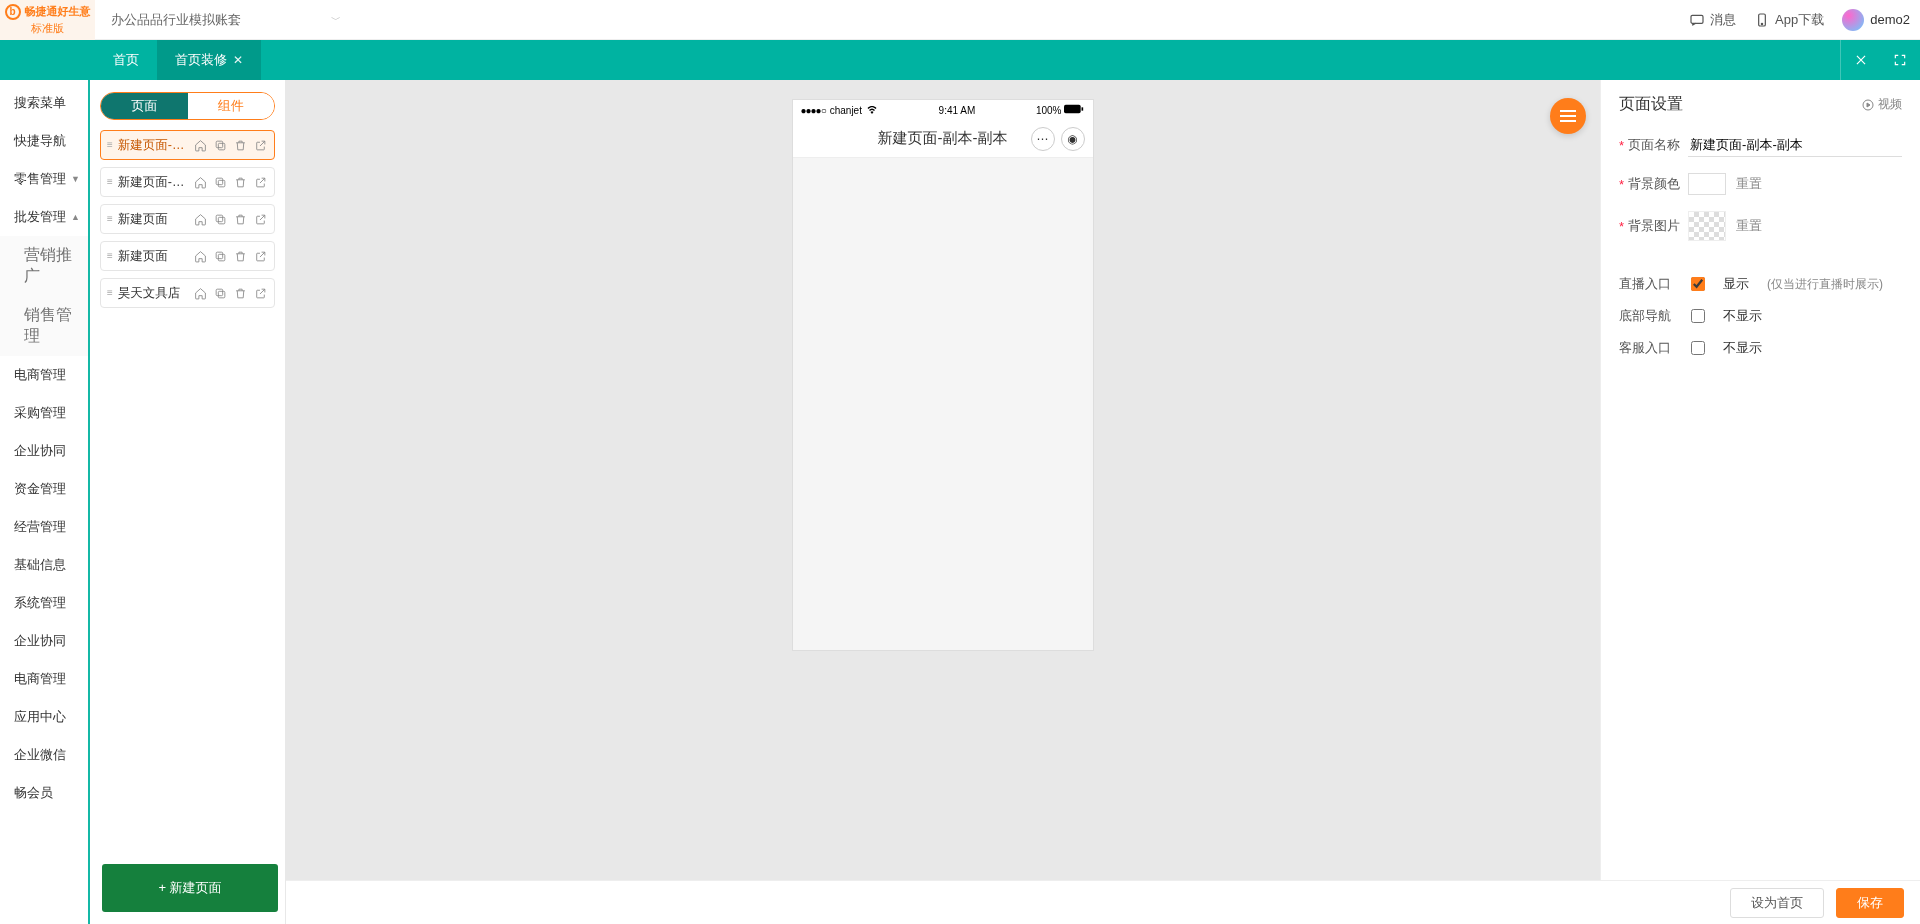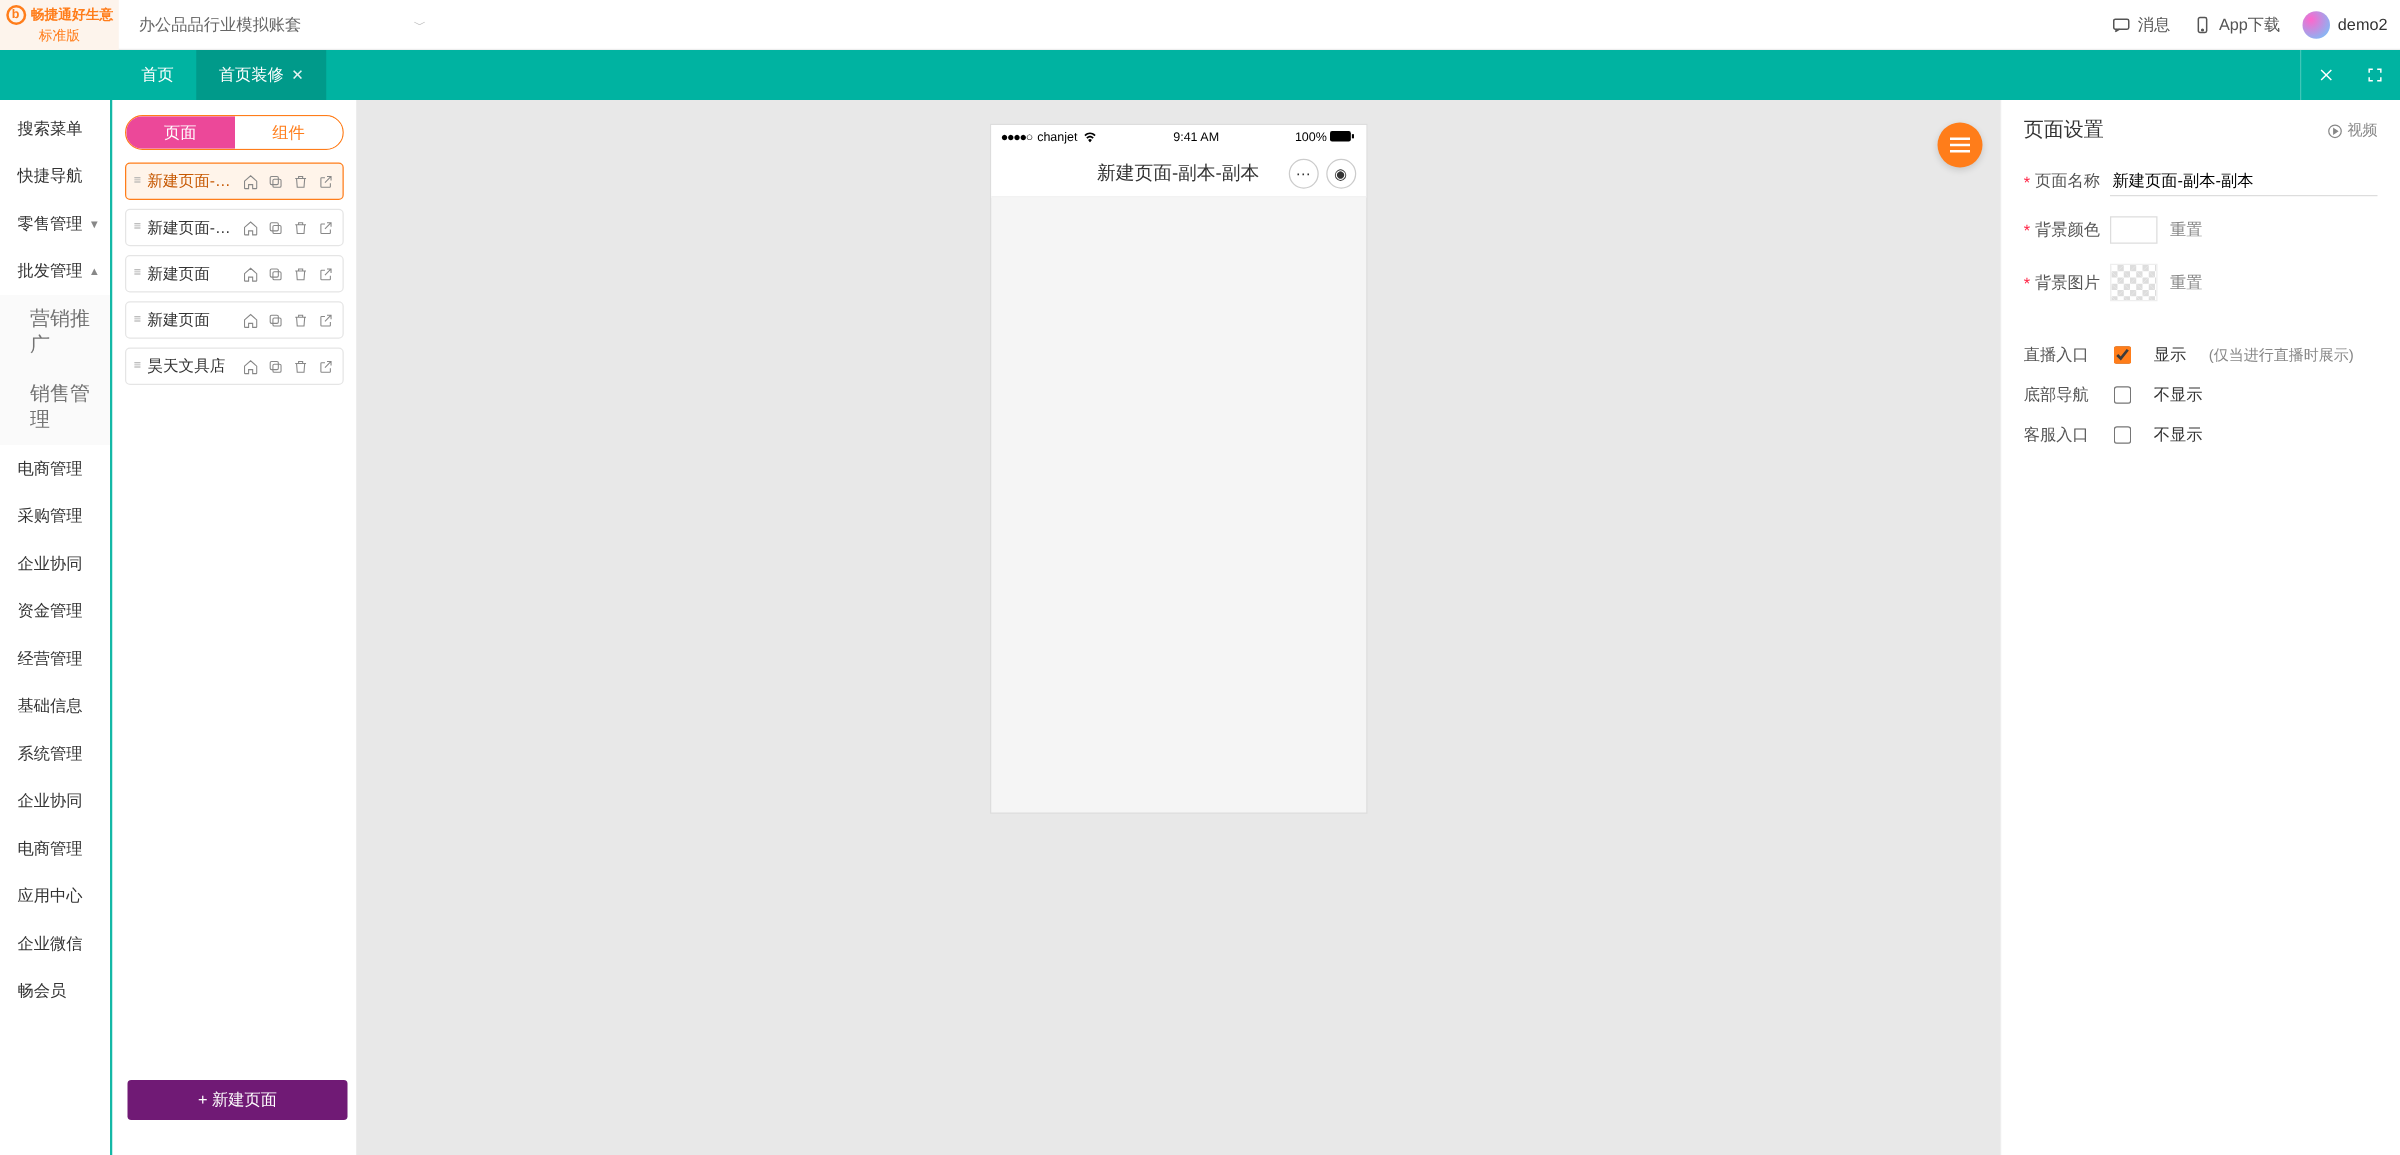--- a/index.html
+++ b/index.html
@@ -152,21 +152,21 @@
     display: flex;
     border: 1px solid #ff7d1a;
     border-radius: 16px;
     overflow: hidden;
     height: 28px;
   }
   .seg button {
     flex: 1; border: none; background: #fff; color: #ff7d1a;
     cursor: pointer; font-size: 13px;
   }
-  .seg button.on { background: #ec4899; color: #fff; }
+  .seg button.on { background: #0f766e; color: #fff; }
   .pg-list { display: flex; flex-direction: column; gap: 7px; }
   .pg-item {
     border: 1px solid #e5e5e5;
     border-radius: 4px;
     height: 30px;
     display: flex; align-items: center;
     padding: 0 6px 0 6px;
     gap: 5px;
   }
   .pg-item.sel {
@@ -183,24 +183,24 @@
   }
   .pg-item.sel .name { color: #c65700; }
   .pg-item .ic {
     width: 15px; height: 15px; display: flex; align-items: center; justify-content: center;
     color: #888; cursor: pointer;
   }
   .pg-item .ic svg { width: 13px; height: 13px; stroke: currentColor; fill: none; stroke-width: 1.6; }
   .new-page-btn {
     position: absolute;
     left: 12px;
-    bottom: 28px;
+    bottom: 12px;
     width: 176px;
-    height: 32px;
-    background: #701a75;
+    height: 48px;
+    background: #15803d;
     color: #fff;
     border: none;
     border-radius: 3px;
     cursor: pointer;
     font-size: 13px;
   }
 
   
   .canvas {
     flex: 1;
@@ -676,15 +676,19 @@
         <span>不显示</span>
       </div>
 
       <div class="cb-row">
         <span class="label">客服入口</span>
         <input type="checkbox" style="">
         <span>不显示</span>
       </div>
     </div>
 
+    <div class="footer">
+      <button class="btn">设为首页</button>
+      <button class="btn primary">保存</button>
+    </div>
 
   </div>
 </div>
 
 </body></html>

